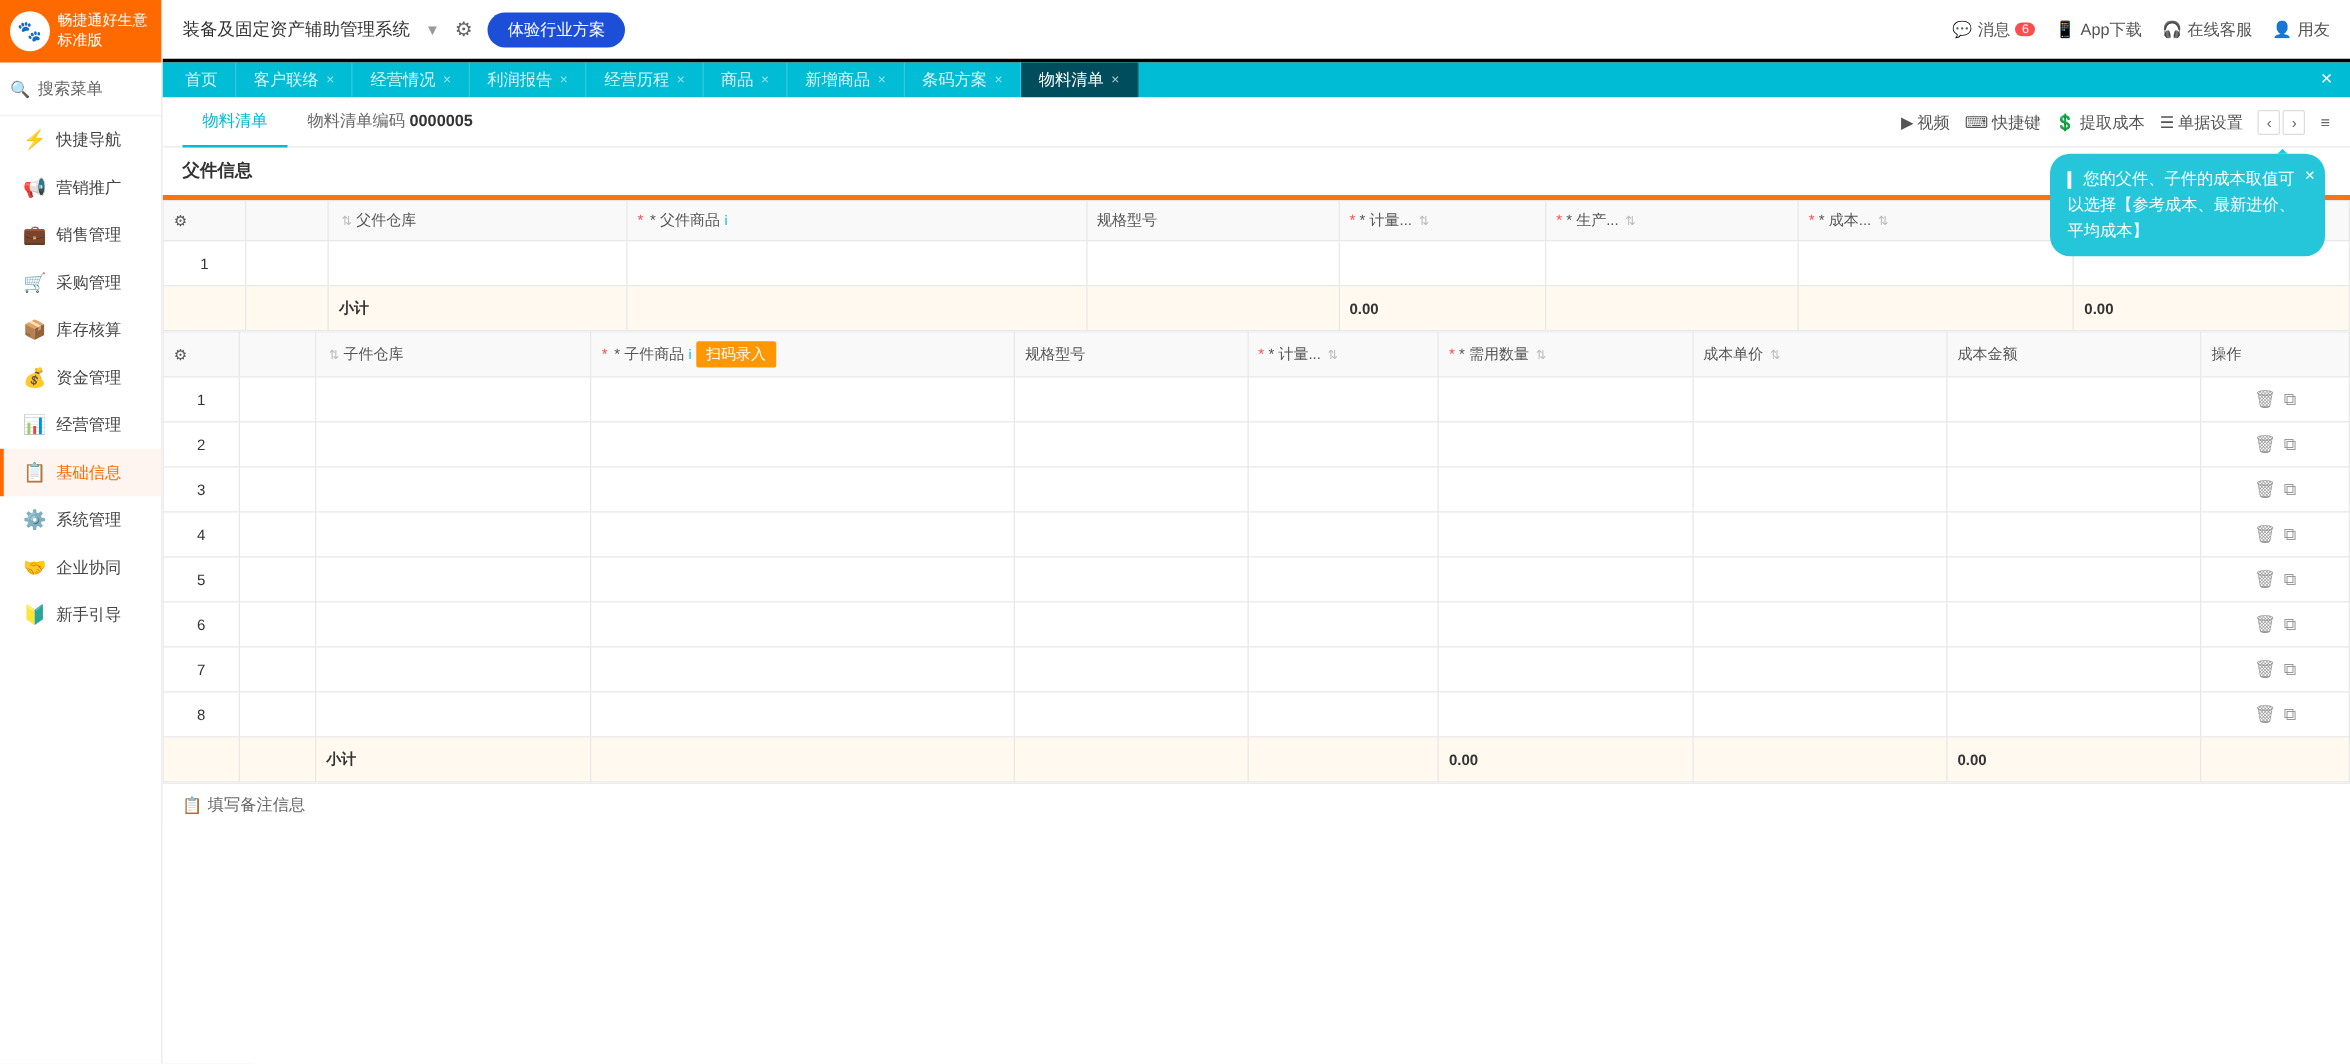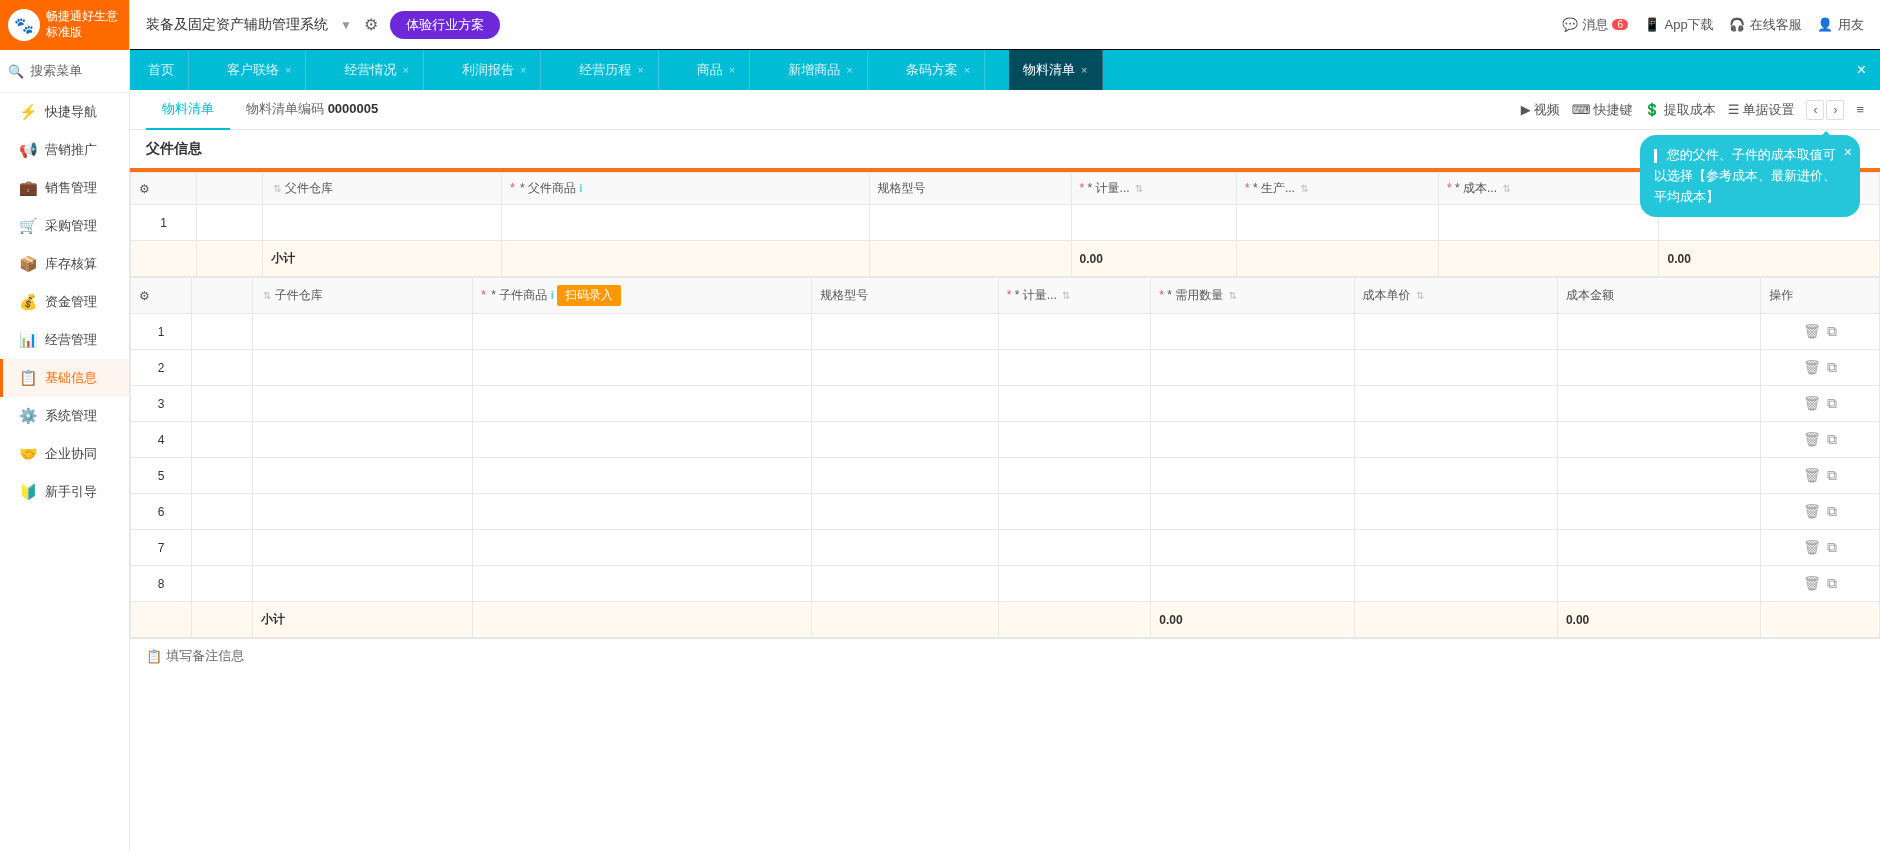--- a/index.html
+++ b/index.html
@@ -79,32 +79,32 @@
     }
 
     
     .top-header {
       height: 50px;
       background: #fff;
       display: flex;
       align-items: center;
       justify-content: space-between;
       padding: 0 16px;
-      border-bottom: 1px solid #000000;
+      border-bottom: 3px solid #000000;
     }
     .top-header-left {
       display: flex;
       align-items: center;
       gap: 12px;
     }
     .system-title { color: #333; font-size: 14px; }
     .dropdown-arrow { color: #999; font-size: 12px; }
     .settings-btn { color: #666; background: none; border: none; cursor: pointer; font-size: 16px; }
     .experience-btn {
-      background: #6d28d9;
+      background: #1d4ed8;
       color: #fff;
       border: none;
       border-radius: 20px;
       padding: 5px 16px;
       cursor: pointer;
       font-size: 13px;
     }
     .top-header-right {
       display: flex;
       align-items: center;
@@ -126,24 +126,23 @@
       padding: 0 5px;
       min-width: 16px;
       text-align: center;
     }
 
     
     .tab-bar {
       background: #00bcd4;
       display: flex;
       align-items: center;
-      height: 40px;
+      height: 28px;
       padding: 0 4px;
       overflow: hidden;
-      gap: 24px;
     }
     .tab-item {
       display: flex;
       align-items: center;
       gap: 4px;
       padding: 0 14px;
       height: 40px;
       color: rgba(255,255,255,0.85);
       cursor: pointer;
       font-size: 13px;

